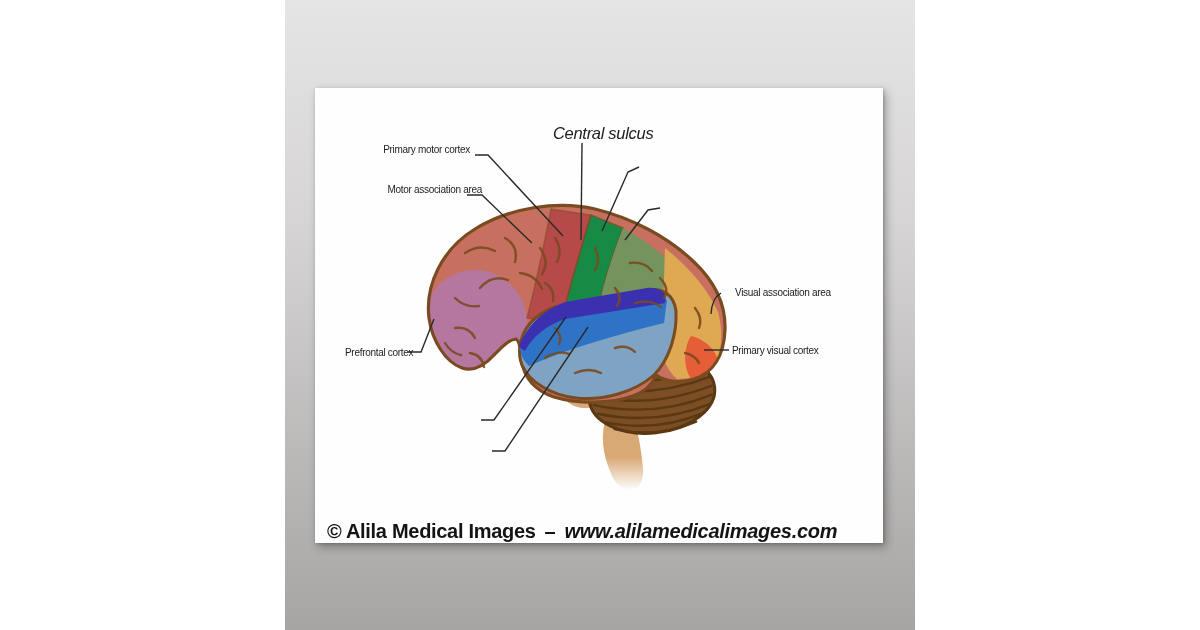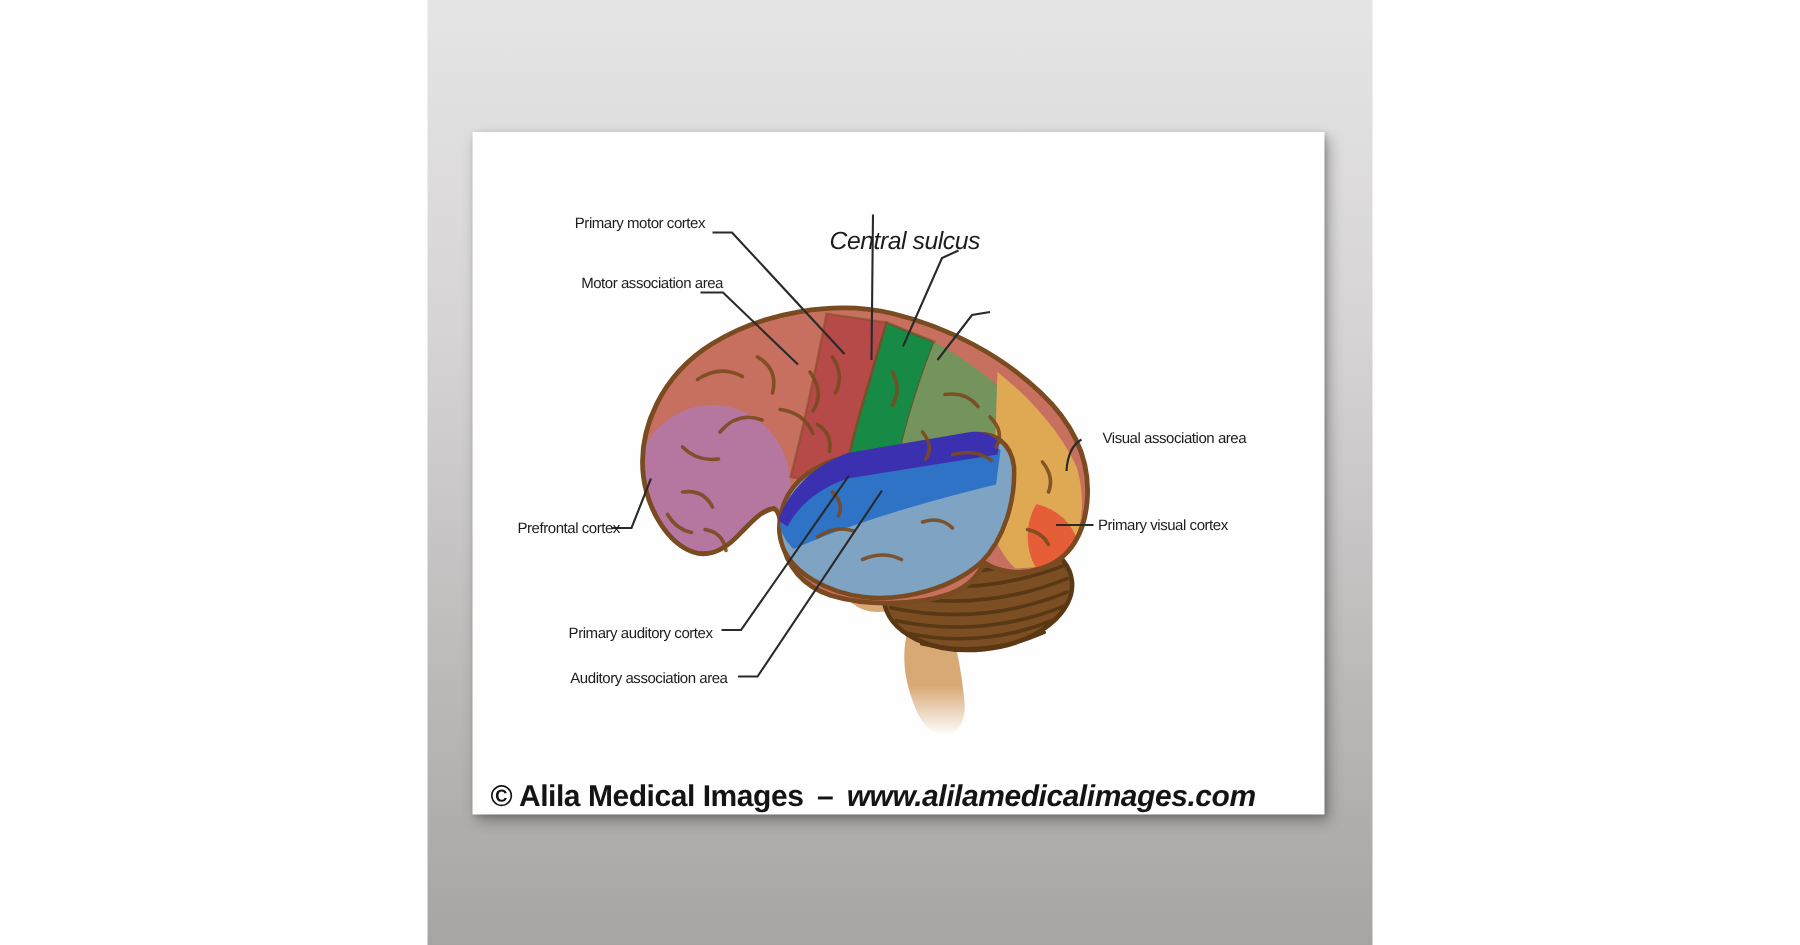--- a/index.html
+++ b/index.html
@@ -18,21 +18,21 @@
     box-shadow:3px 4px 9px rgba(0,0,0,.30), 1px 1px 3px rgba(0,0,0,.18);
   }
   .brain-svg{position:absolute;left:0;top:0;width:568px;height:455px;}
   .lbl{
     position:absolute;font-size:10px;letter-spacing:-0.3px;color:#1c1c1c;
     white-space:nowrap;line-height:20px;
   }
   .lbl.right{text-align:right;}
   .lbl.wrap{white-space:normal;}
   .lbl.italic{font-style:italic;font-size:16.5px;}
-  .lbl-central-sulcus{left:238px;top:35px;margin-top:28px;}
+  .lbl-central-sulcus{left:238px;top:35px;}
   .lbl-primary-motor{right:413px;top:52px;}
   .lbl-motor-assoc{right:401px;top:92px;}
   .lbl-primary-som{left:327px;top:72px;}
   .lbl-som-assoc{left:348px;top:111px;}
   .lbl-visual-assoc{left:420px;top:194px;width:148px;line-height:21px;}
   .lbl-primary-visual{left:417px;top:253px;}
   .lbl-prefrontal{left:30px;top:254px;width:92px;line-height:22px;}
   .lbl-primary-aud{right:408px;top:325px;}
   .lbl-aud-assoc{right:398px;top:355px;}
   .watermark{
@@ -139,19 +139,17 @@
         <path d="M177,363 L190,363 L273,239"></path>
       </g>
     </svg>
 
     <div class="lbl italic lbl-central-sulcus">Central sulcus</div>
     <div class="lbl right lbl-primary-motor">Primary motor cortex</div>
     <div class="lbl right lbl-motor-assoc">Motor association area</div>
     <div class="lbl wrap lbl-visual-assoc">Visual association area</div>
     <div class="lbl lbl-primary-visual">Primary visual cortex</div>
     <div class="lbl wrap lbl-prefrontal">Prefrontal cortex</div>
-    <div class="lbl right lbl-primary-aud">Primary auditory cortex</div>
-    <div class="lbl right lbl-aud-assoc">Auditory association area</div>
 
     <div class="watermark"><span>© Alila Medical Images</span><span class="sep">–</span><span class="site">www.alilamedicalimages.com</span></div>
 
   </div>
 </div>
 
 </body></html>

